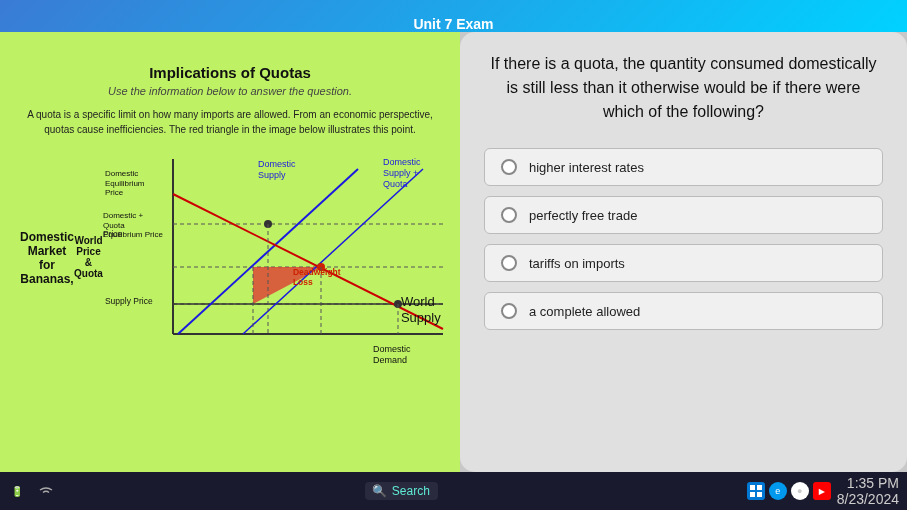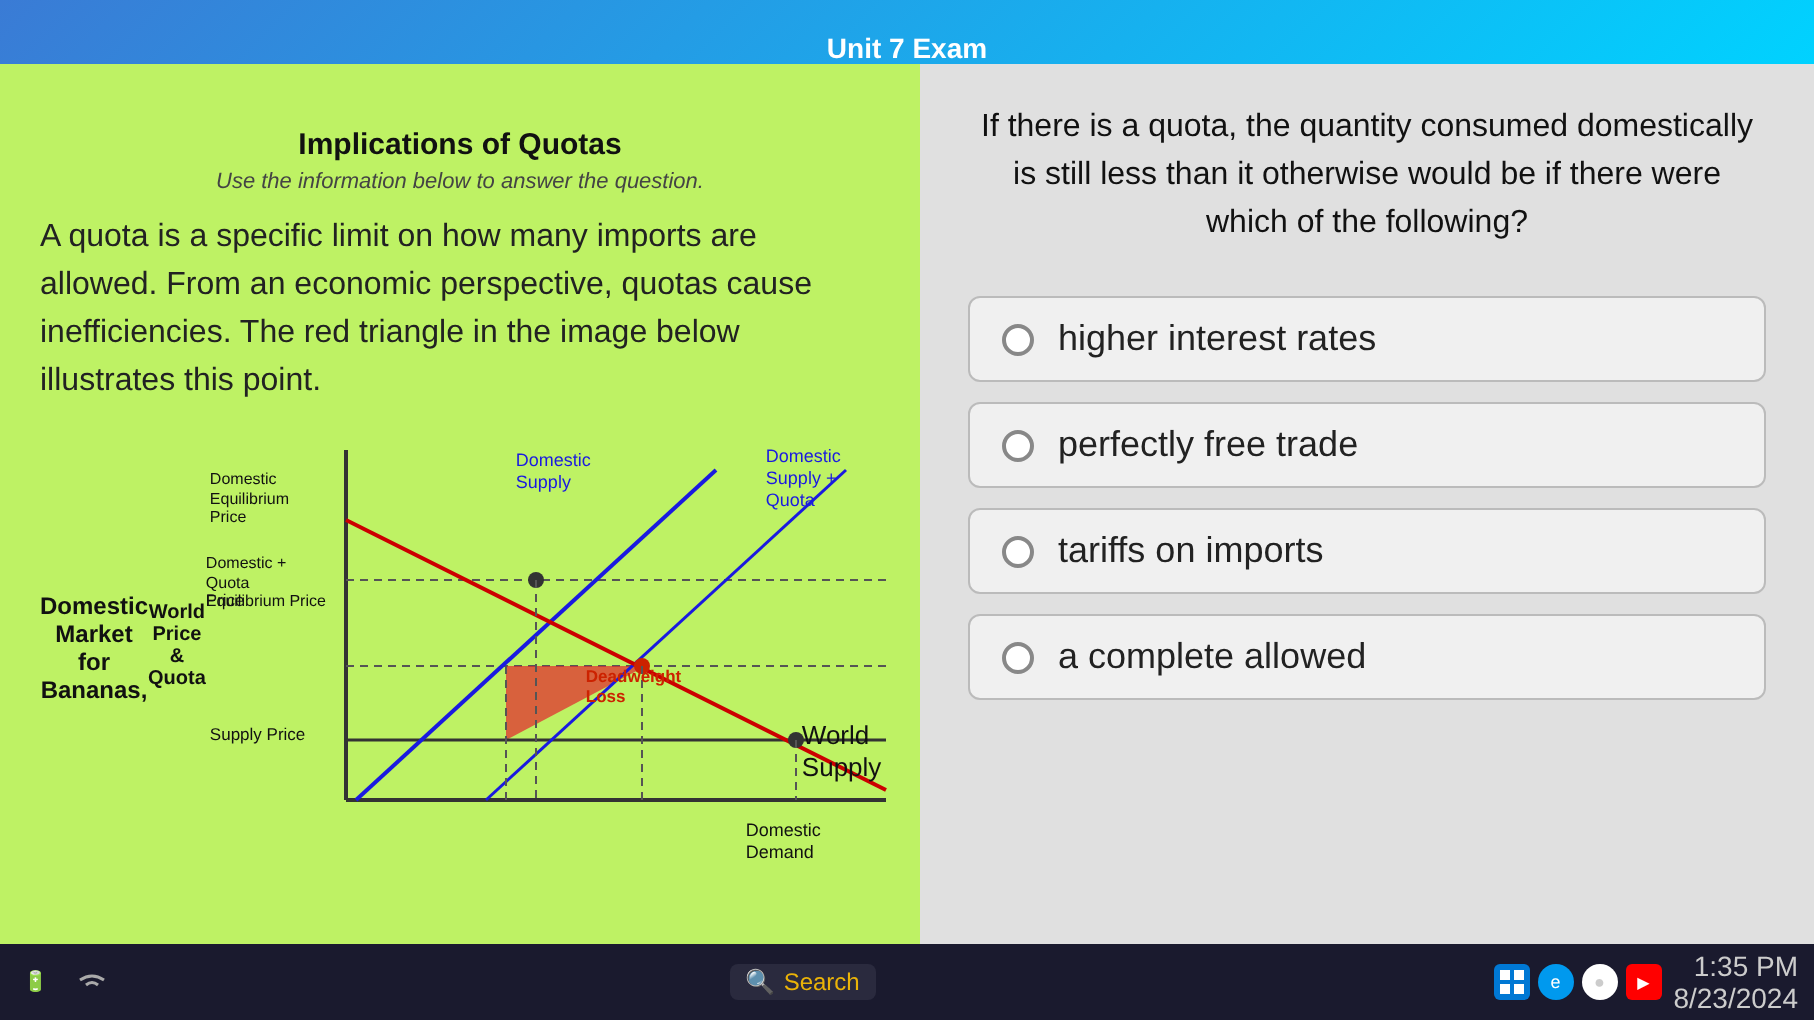--- a/index.html
+++ b/index.html
@@ -55,24 +55,25 @@
 
     .section-subtitle {
       text-align: center;
       font-size: 11px;
       font-style: italic;
       color: #444;
       margin-bottom: 10px;
     }
 
     .section-body {
-      font-size: 16px;
+      font-size: 10px;
       color: #222;
       margin-bottom: 12px;
       line-height: 1.5;
+      text-align: center;
     }
 
     
     .chart-container {
       width: 100%;
       display: flex;
       flex-direction: row;
       align-items: center;
       position: relative;
     }
@@ -102,20 +103,21 @@
     
     .right-panel {
       width: 447px;
       height: 100%;
       background: #e0e0e0;
       padding: 20px 24px;
       display: flex;
       flex-direction: column;
       align-items: center;
       justify-content: flex-start;
+      border-radius: 15px;
     }
 
     .question-text {
       font-size: 16px;
       color: #111;
       text-align: center;
       margin-bottom: 24px;
       line-height: 1.5;
       font-weight: normal;
     }
@@ -142,21 +144,21 @@
     .radio-circle {
       width: 16px;
       height: 16px;
       border-radius: 50%;
       border: 2px solid #888;
       background: white;
       flex-shrink: 0;
     }
 
     .answer-label {
-      font-size: 18px;
+      font-size: 13px;
       color: #222;
     }
 
     
     .taskbar {
       width: 100%;
       height: 38px;
       background: #1a1a2e;
       display: flex;
       align-items: center;
@@ -188,21 +190,21 @@
       border-radius: 4px;
       padding: 2px 8px;
     }
 
     .search-icon-small {
       color: #aaa;
       font-size: 12px;
     }
 
     .search-text {
-      color: #eab308;
+      color: #5eead4;
       font-size: 12px;
     }
 
     .taskbar-right {
       display: flex;
       align-items: center;
       gap: 6px;
       color: #ccc;
       font-size: 10px;
     }

